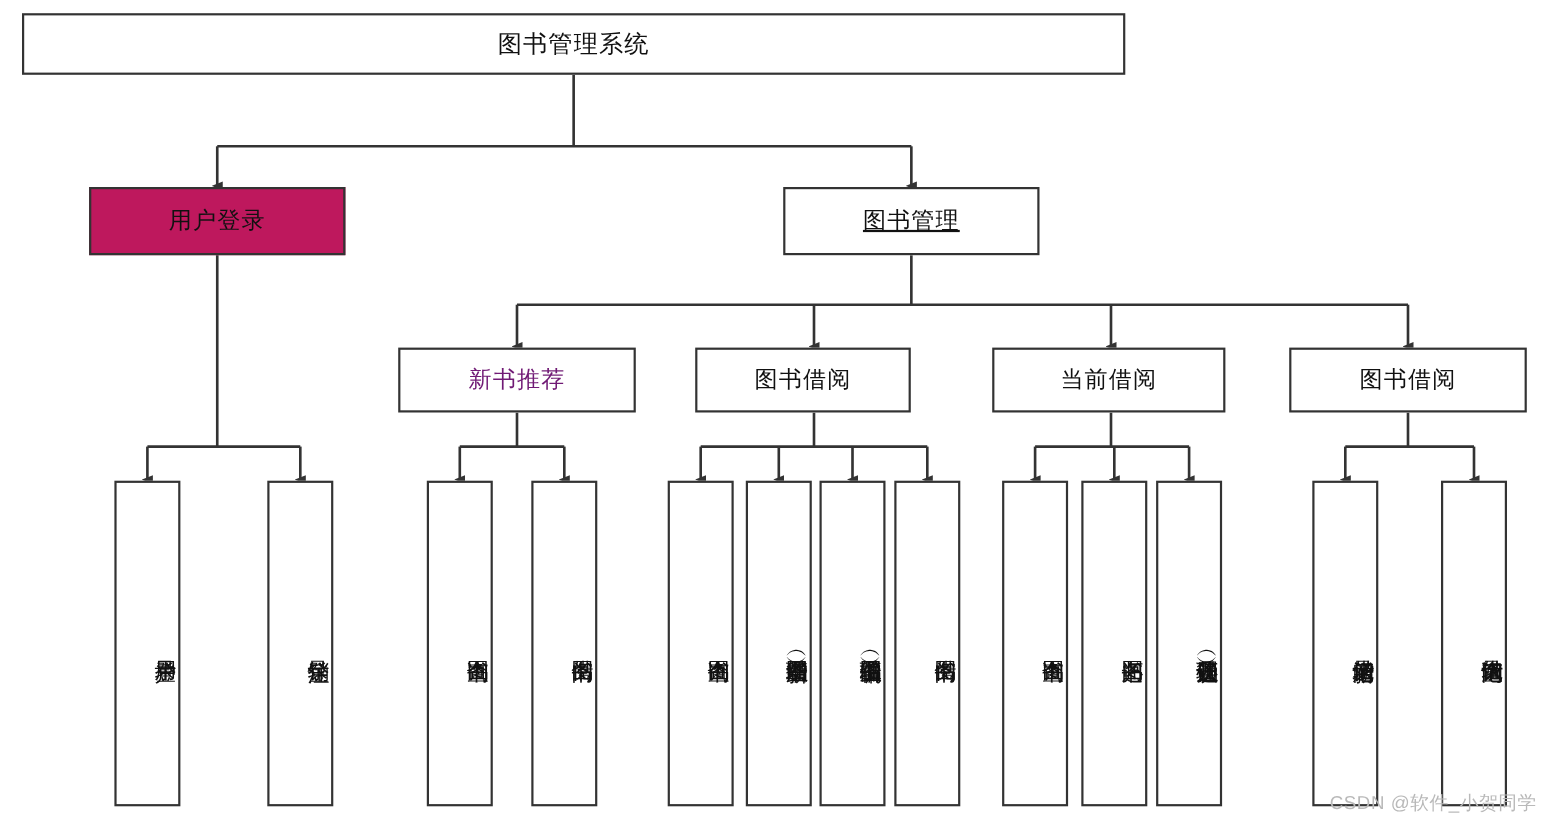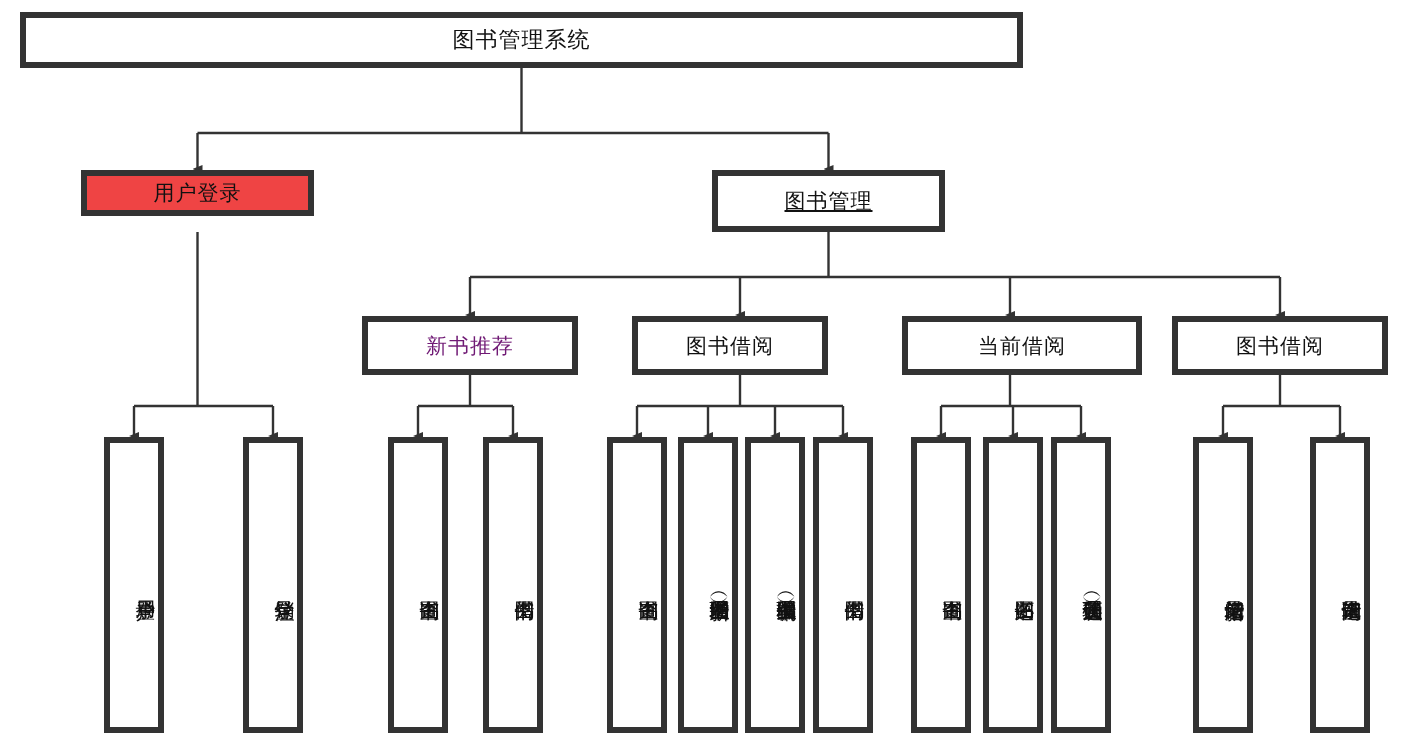--- a/index.html
+++ b/index.html
@@ -7,21 +7,21 @@
     width:1405px;height:747px;
     font-family:"Liberation Sans","DejaVu Sans",sans-serif;
     overflow:hidden;position:relative;
   }
   #diagram-root{position:relative;width:1405px;height:747px;background:#fff;}
   svg#edges{position:absolute;left:0;top:0;width:1405px;height:747px;}
   .node{
     position:absolute;
     box-sizing:border-box;
     background:#ffffff;
-    border:6px solid #22c55e;
+    border:2px solid #22c55e;
     display:flex;align-items:center;justify-content:center;
     color:#111111;
     text-align:center;
   }
   .node.horiz{
     font-size:21px;
     line-height:1.2;
     letter-spacing:1px;
   }
   .node.vert{
@@ -95,33 +95,33 @@
         <line x1="1223" y1="406" x2="1340" y2="406" stroke="#333333" stroke-width="2.4"></line>
         <line x1="1223" y1="406" x2="1223" y2="436" stroke="#333333" stroke-width="2.4" marker-end="url(#arrowhead)"></line>
         <line x1="1340" y1="406" x2="1340" y2="436" stroke="#333333" stroke-width="2.4" marker-end="url(#arrowhead)"></line>
       </g>
   </svg>
 
   <div id="node-layer">
       <div class="node horiz root" style="left: 20px; top: 12px; width: 1003px; height: 56px; border-color: rgb(51, 51, 51); background: rgb(255, 255, 255); color: rgb(17, 17, 17);">
         <span class="nlabel">图书管理系统</span>
       </div>
-      <div class="node horiz" style="left: 81px; top: 170px; width: 233px; height: 46px; border-color: rgb(51, 51, 51); background: #ef4444; color: rgb(17, 17, 17);">
+      <div class="node horiz" style="left: 81px; top: 170px; width: 233px; height: 62px; border-color: rgb(51, 51, 51); background: #be185d; color: rgb(17, 17, 17);">
         <span class="nlabel">用户登录</span>
       </div>
       <div class="node horiz" style="left: 712px; top: 170px; width: 233px; height: 62px; border-color: rgb(51, 51, 51); background: rgb(255, 255, 255); color: rgb(17, 17, 17); text-decoration: underline;">
         <span class="nlabel">图书管理</span>
       </div>
       <div class="node horiz" style="left: 362px; top: 316px; width: 216px; height: 59px; border-color: rgb(51, 51, 51); background: rgb(255, 255, 255); color: #701a75;">
         <span class="nlabel">新书推荐</span>
       </div>
       <div class="node horiz" style="left: 632px; top: 316px; width: 196px; height: 59px; border-color: rgb(51, 51, 51); background: rgb(255, 255, 255); color: rgb(17, 17, 17);">
         <span class="nlabel">图书借阅</span>
       </div>
-      <div class="node horiz" style="left: 902px; top: 316px; width: 240px; height: 59px; border-color: rgb(51, 51, 51); background: rgb(255, 255, 255); color: rgb(17, 17, 17);">
+      <div class="node horiz" style="left: 902px; top: 316px; width: 212px; height: 59px; border-color: rgb(51, 51, 51); background: rgb(255, 255, 255); color: rgb(17, 17, 17);">
         <span class="nlabel">当前借阅</span>
       </div>
       <div class="node horiz" style="left: 1172px; top: 316px; width: 216px; height: 59px; border-color: rgb(51, 51, 51); background: rgb(255, 255, 255); color: rgb(17, 17, 17);">
         <span class="nlabel">图书借阅</span>
       </div>
       <div class="node vert" style="left: 104px; top: 437px; width: 60px; height: 296px; border-color: rgb(51, 51, 51); background: rgb(255, 255, 255); color: rgb(17, 17, 17);">
         <span class="nlabel">用户登录</span>
       </div>
       <div class="node vert" style="left: 243px; top: 437px; width: 60px; height: 296px; border-color: rgb(51, 51, 51); background: rgb(255, 255, 255); color: rgb(17, 17, 17);">
         <span class="nlabel">注销登录</span>
@@ -154,13 +154,14 @@
         <span class="nlabel">确认归还（管理员）</span>
       </div>
       <div class="node vert" style="left: 1193px; top: 437px; width: 60px; height: 296px; border-color: rgb(51, 51, 51); background: rgb(255, 255, 255); color: rgb(17, 17, 17);">
         <span class="nlabel">新增借阅记录</span>
       </div>
       <div class="node vert" style="left: 1310px; top: 437px; width: 60px; height: 296px; border-color: rgb(51, 51, 51); background: rgb(255, 255, 255); color: rgb(17, 17, 17);">
         <span class="nlabel">查询借阅记录</span>
       </div>
     </div>
 
+  <div class="watermark">CSDN @软件_小贺同学</div>
 </div>
 
 </body></html>

